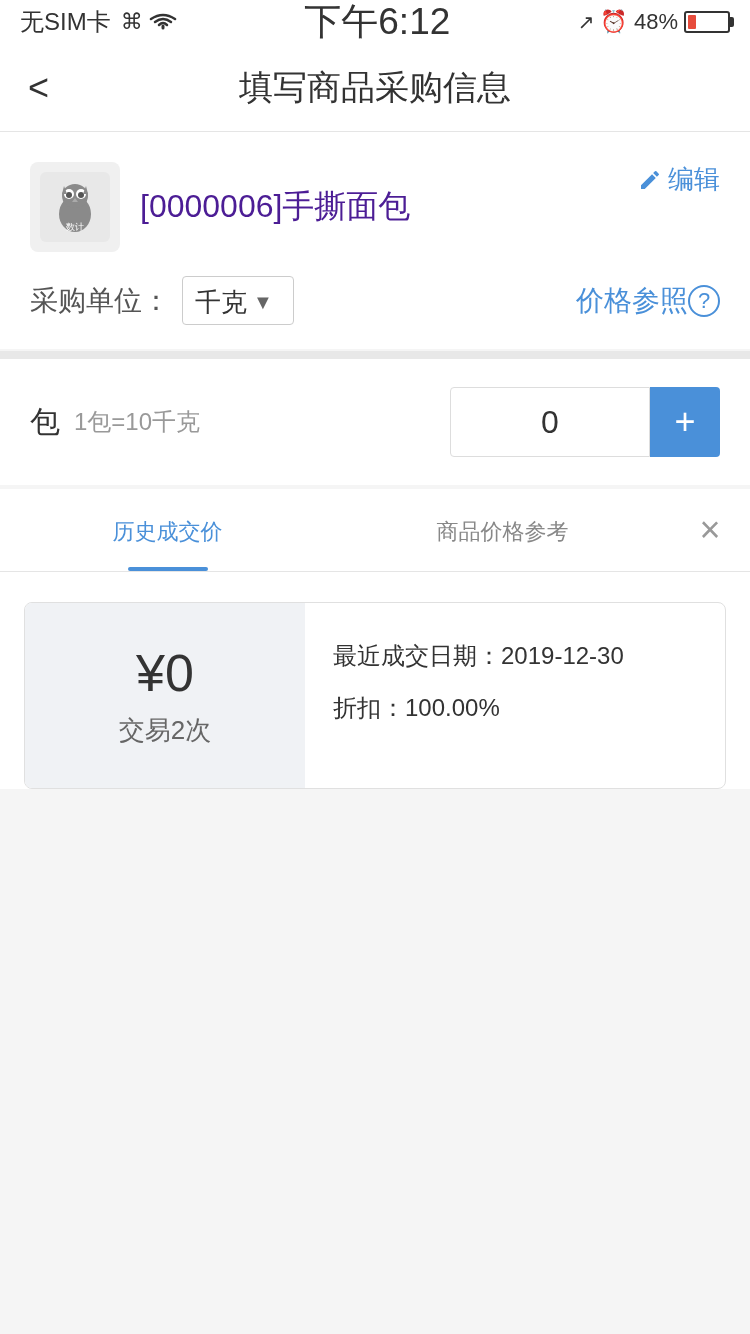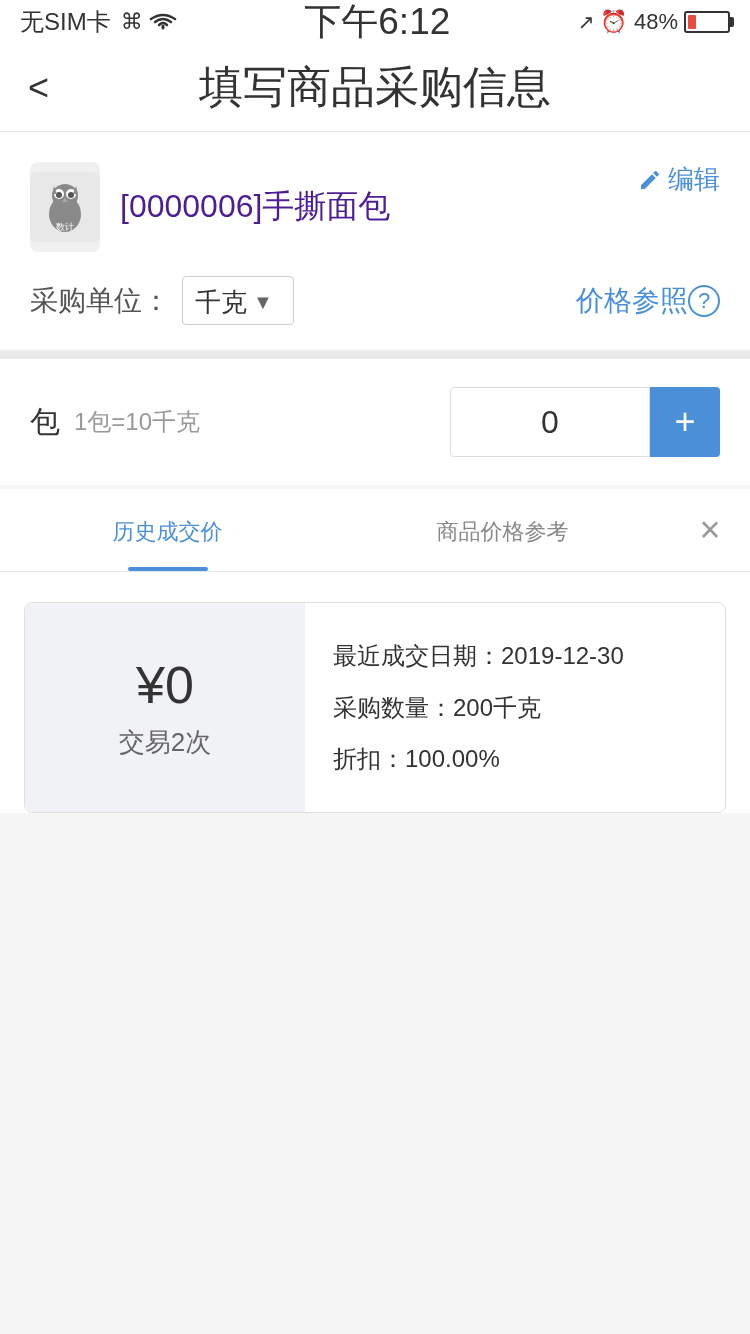--- a/index.html
+++ b/index.html
@@ -66,21 +66,21 @@
       border-bottom: 1px solid #e5e5e5;
     }
     .nav-back {
       position: absolute;
       left: 28px;
       font-size: 36px;
       color: #333;
       cursor: pointer;
     }
     .nav-title {
-      font-size: 44px;
+      font-size: 34px;
       font-weight: 500;
       color: #333;
     }
 
     
     .product-section {
       background: #fff;
       padding: 30px 30px 24px;
       margin-bottom: 2px;
     }
@@ -89,21 +89,21 @@
       align-items: flex-start;
       justify-content: space-between;
       margin-bottom: 24px;
     }
     .product-left {
       display: flex;
       align-items: center;
       gap: 20px;
     }
     .product-image {
-      width: 70px;
+      width: 90px;
       height: 90px;
       background: #f0f0f0;
       border-radius: 8px;
       display: flex;
       align-items: center;
       justify-content: center;
       overflow: hidden;
     }
     .owl-logo {
       width: 70px;
@@ -424,22 +424,19 @@
   <div class="transaction-card">
     <div class="transaction-left">
       <div class="transaction-price">¥0</div>
       <div class="transaction-count">交易2次</div>
     </div>
     <div class="transaction-right">
       <div class="transaction-detail-row">
         <span>最近成交日期：</span><span>2019-12-30</span>
       </div>
       <div class="transaction-detail-row">
-        <span>采购数量：</span><span>200千克</span>
-      </div>
-      <div class="transaction-detail-row">
         <span>折扣：</span><span>100.00%</span>
       </div>
     </div>
   </div>
 </div>
 
 <div class="main-content"></div>
 
 </body></html>

